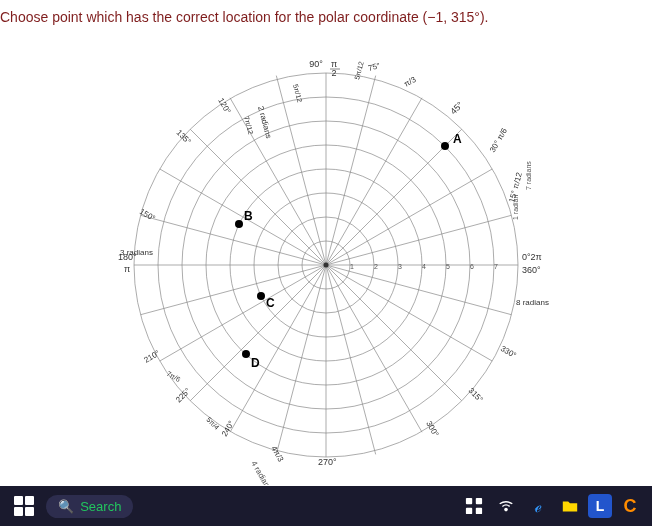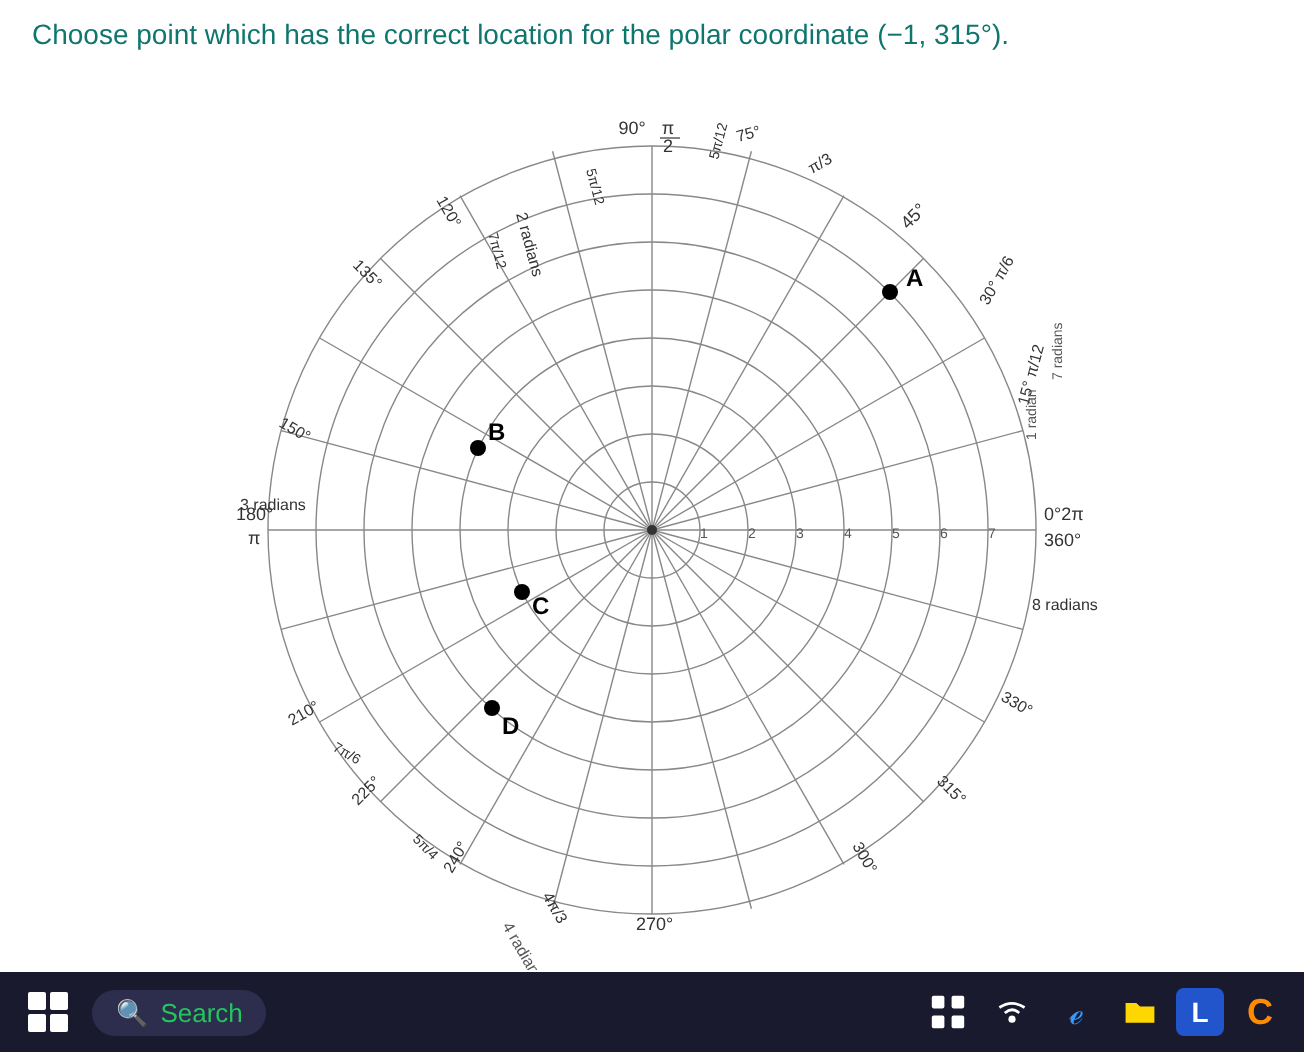--- a/index.html
+++ b/index.html
@@ -9,24 +9,24 @@
       background: #ffffff;
       font-family: Arial, sans-serif;
       overflow: hidden;
       position: relative;
     }
 
     
     .question {
       position: absolute;
       top: 8px;
-      left: 16px;
+      left: 0;
       right: 10px;
       font-size: 14px;
-      color: #0f766e;
+      color: #7f1d1d;
       line-height: 1.4;
     }
 
     
     .polar-container {
       position: absolute;
       top: 45px;
       left: 50%;
       transform: translateX(-50%);
       width: 460px;

